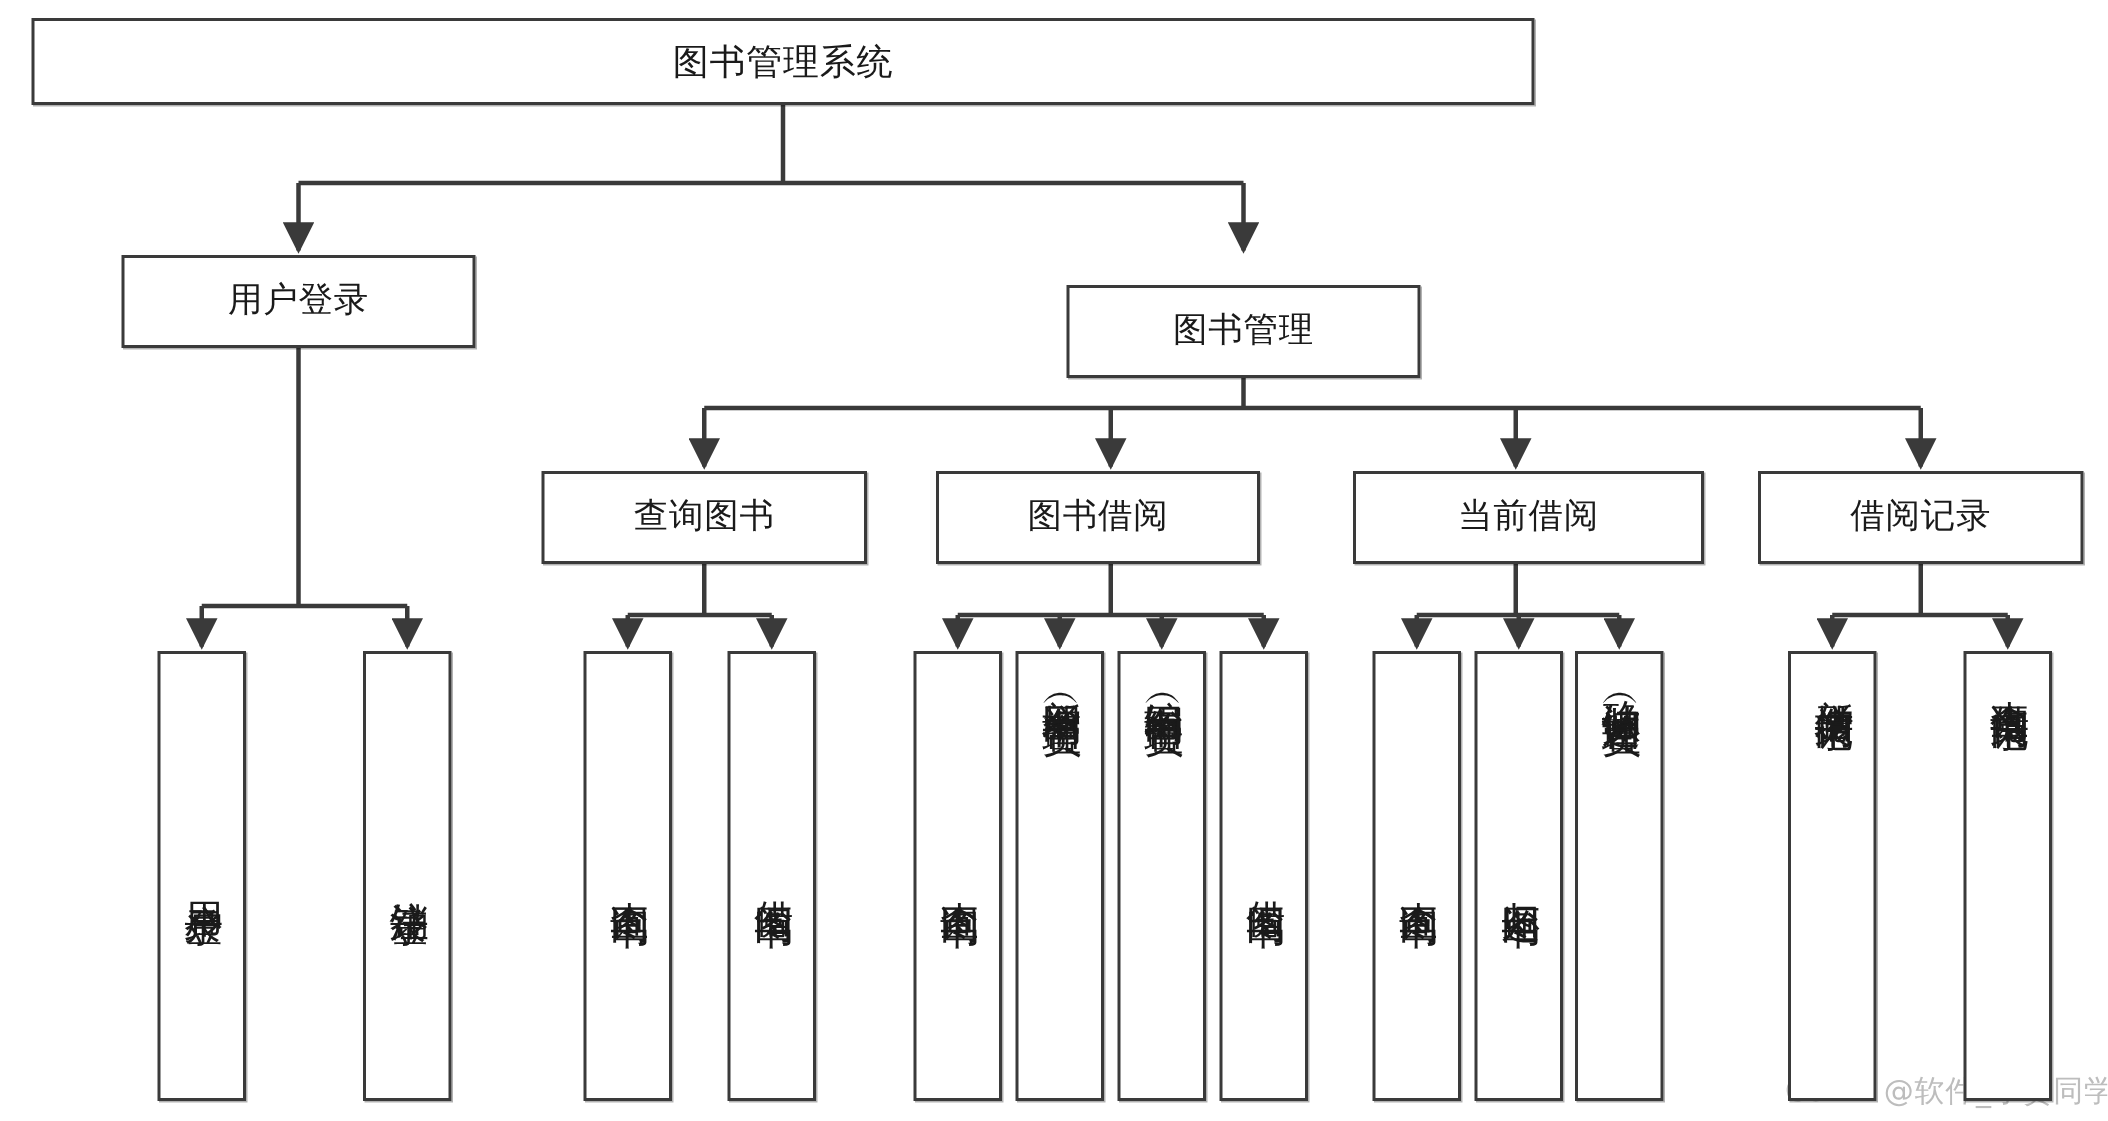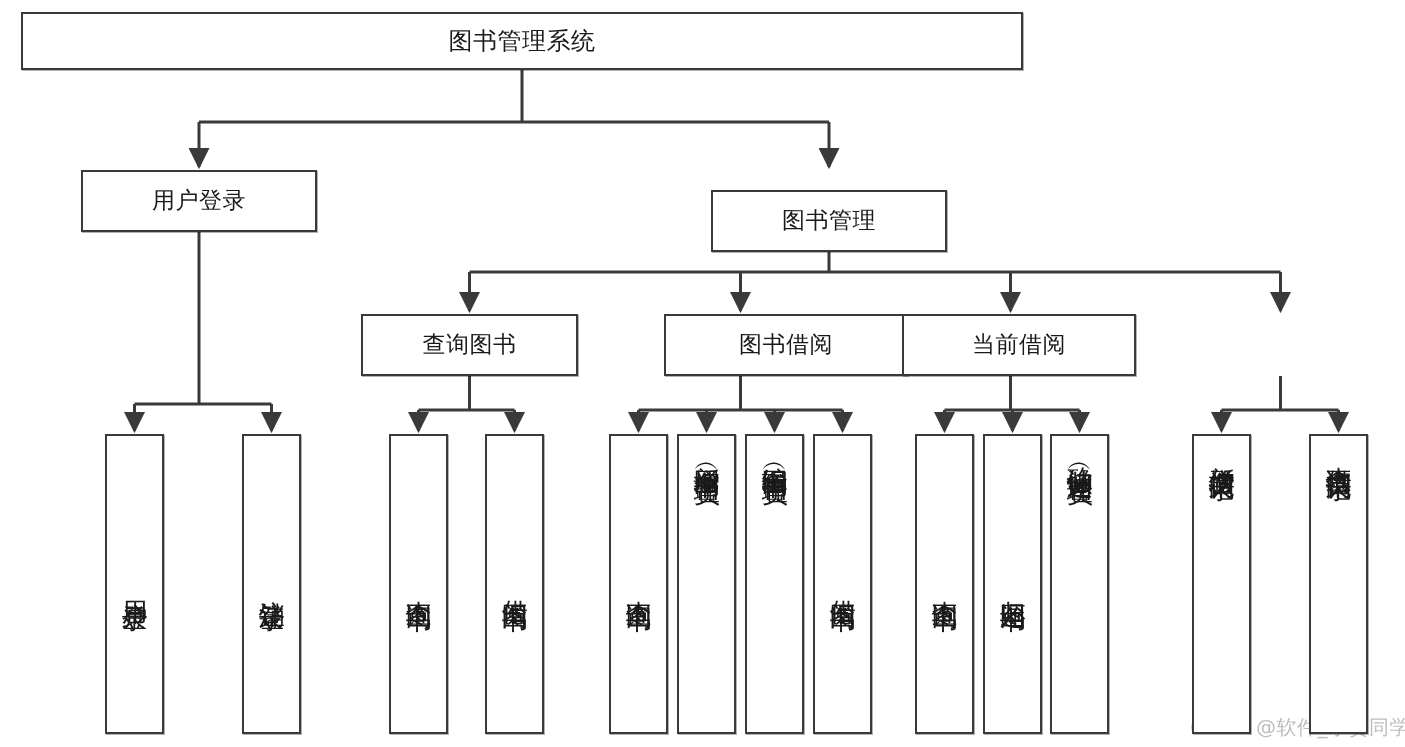--- a/index.html
+++ b/index.html
@@ -133,25 +133,28 @@
   <div class="watermark" style="left:1190px; top:714px;">CSDN @软件_小贺同学</div>
 <div class="node h-node" id="node-user-login" style="left: 81px; top: 170px; width: 236px; height: 62px;">
       <span class="node-label">用户登录</span>
     </div>
     <div class="node h-node" id="node-book-manage" style="left: 711px; top: 158px; width: 236px; height: 62px; margin-top: 32px;">
       <span class="node-label">图书管理</span>
     </div>
     <div class="node h-node" id="node-new-book-rec" style="left: 361px; top: 314px; width: 217px; height: 62px;">
       <span class="node-label">查询图书</span>
     </div>
-    <div class="node h-node" id="node-book-borrow" style="left: 664px; top: 314px; width: 244px; height: 62px;">
+    <div class="node h-node" id="node-book-borrow" style="left: 624px; top: 314px; width: 216px; height: 62px;">
       <span class="node-label">图书借阅</span>
     </div>
     <div class="node h-node" id="node-current-borrow" style="left: 902px; top: 314px; width: 234px; height: 62px;">
       <span class="node-label">当前借阅</span>
+    </div>
+    <div class="node h-node" id="node-borrow-record" style="left: 1172px; top: 314px; width: 217px; height: 62px;">
+      <span class="node-label">借阅记录</span>
     </div>
     <div class="node v-node v-mid" id="node-leaf-user-login" style="left: 105px; top: 434px; width: 59px; height: 300px;">
       <span class="node-label">用户登录</span>
     </div>
     <div class="node v-node v-mid" id="node-leaf-user-logout" style="left: 242px; top: 434px; width: 59px; height: 300px;">
       <span class="node-label">注销登录</span>
     </div>
     <div class="node v-node v-mid" id="node-leaf-rec-query-book" style="left: 389px; top: 434px; width: 59px; height: 300px;">
       <span class="node-label">查询图书</span>
     </div>

